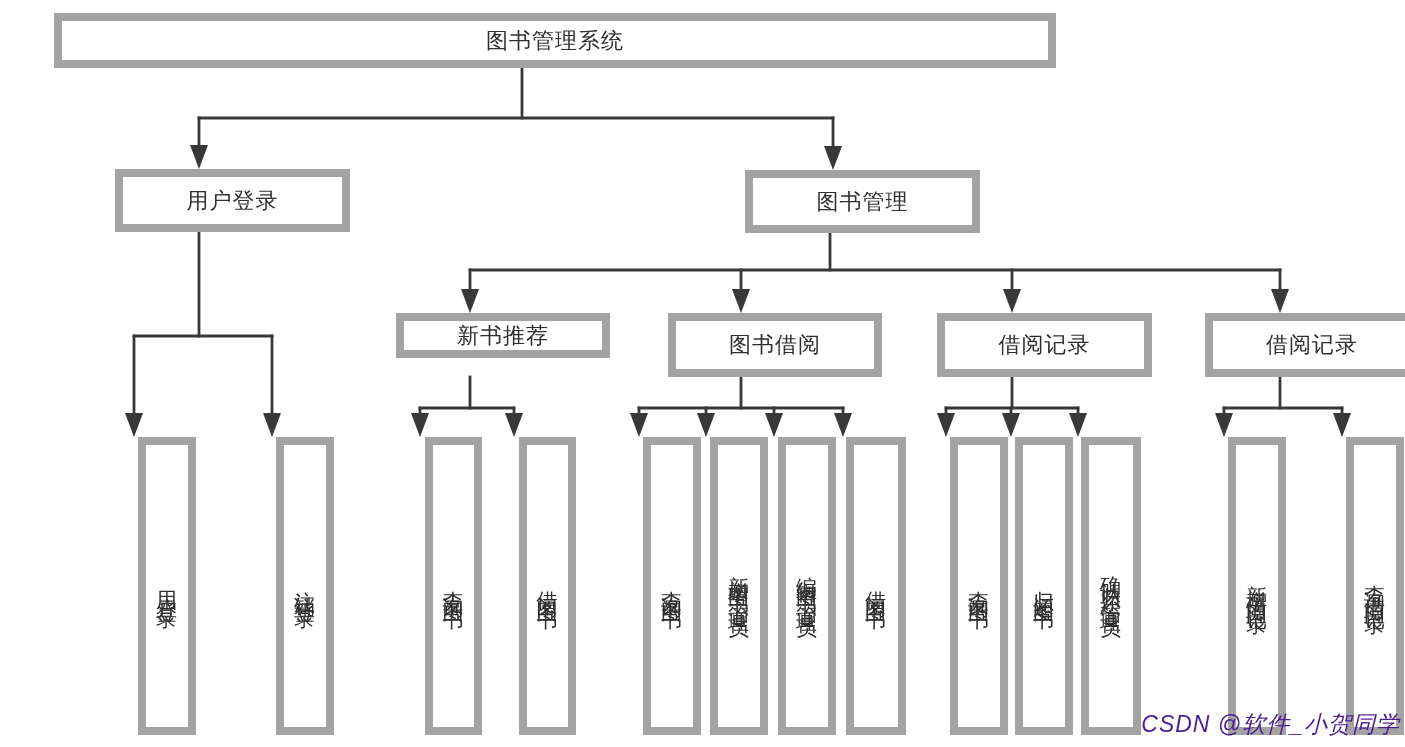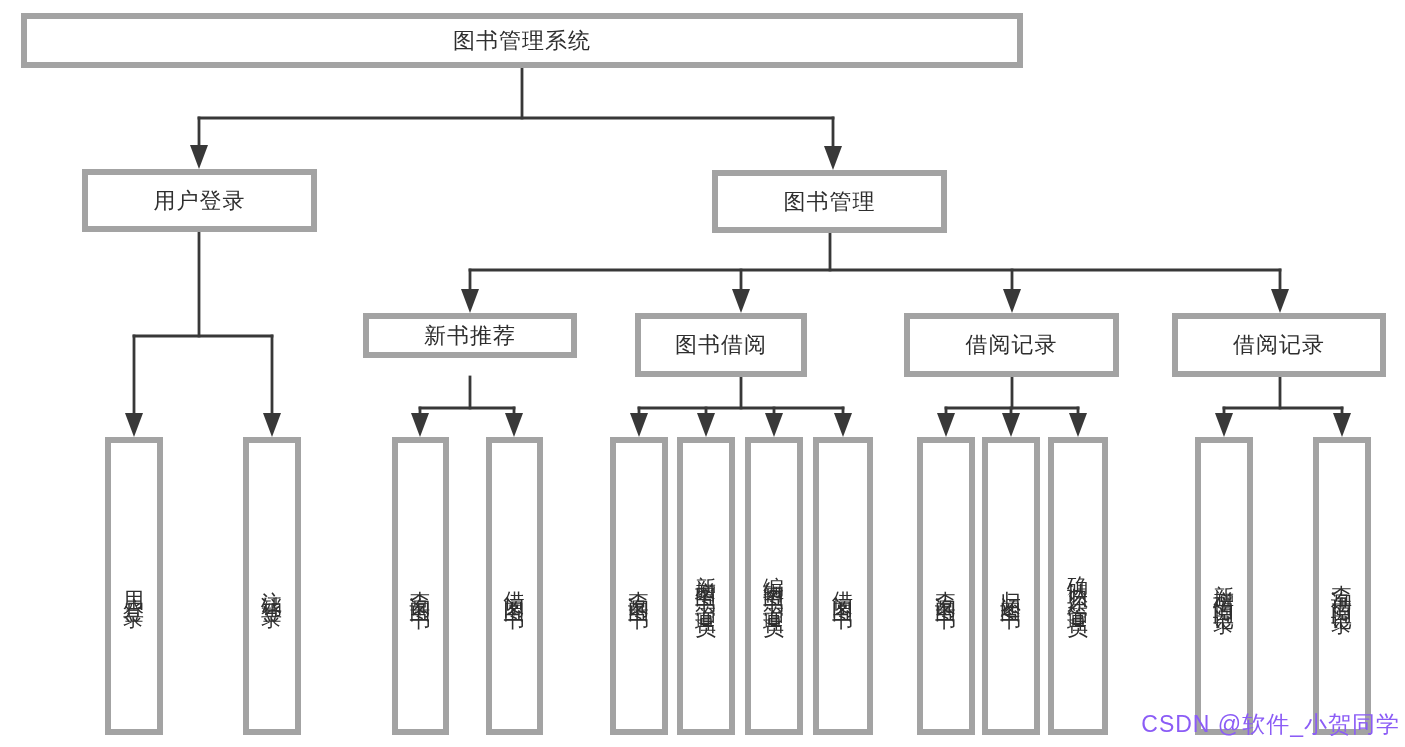--- a/index.html
+++ b/index.html
@@ -4,57 +4,58 @@
 <style>
   html, body { margin:0; padding:0; background:#ffffff; }
   .stage {
     position:relative; width:1405px; height:747px;
     background:#ffffff; overflow:hidden;
     font-family:"Liberation Sans","DejaVu Sans",sans-serif;
   }
   svg.wires { position:absolute; left:0; top:0; width:1405px; height:747px; }
   .box {
     position:absolute; box-sizing:border-box;
-    border:6px solid #a3a3a3; background:#ffffff;
+    border:8px solid #a3a3a3; background:#ffffff;
     display:flex; align-items:center; justify-content:center;
     font-size:22px; color:#2e2e2e; letter-spacing:1px;
     white-space:nowrap;
+    margin-left:33px;
   }
   .vbox {
     writing-mode:vertical-rl; text-orientation:mixed;
     font-size:21px; letter-spacing:6px; white-space:normal;
     top:437px; height:298px; line-height:1;
   }
   
   #b-root  { left:21px;  top:13px;  width:1002px; height:55px; }
   
   #b-login { left:82px;  top:169px; width:235px; height:63px; }
   #b-mgmt  { left:712px; top:170px; width:235px; height:63px; }
   
   #b-l3-0 { left:363px;  top:313px; width:214px; height:45px; }
-  #b-l3-1 { left:635px;  top:313px; width:172px; height:64px;font-family:Liberation Mono, monospace; }
+  #b-l3-1 { left:635px;  top:313px; width:214px; height:64px;font-family:Liberation Mono, monospace; }
   #b-l3-2 { left:904px;  top:313px; width:215px; height:64px; }
   #b-l3-3 { left:1172px; top:313px; width:214px; height:64px; }
   
   #v-login-0 { left:105px;  width:58px; }
   #v-login-1 { left:243px;  width:58px; }
   #v-nbr-0   { left:392px;  width:57px; }
   #v-nbr-1   { left:486px;  width:57px; }
   #v-bb-0    { left:610px;  width:58px; }
   #v-bb-1    { left:677px;  width:58px; }
   #v-bb-2    { left:745px;  width:58px; }
   #v-bb-3    { left:813px;  width:60px; }
   #v-cb-0    { left:917px;  width:58px; }
   #v-cb-1    { left:982px;  width:58px; }
   #v-cb-2    { left:1048px; width:60px; }
   #v-br-0    { left:1195px; width:58px; }
   #v-br-1    { left:1313px; width:58px; }
   .watermark {
     position:absolute; right:5px; bottom:7px;
-    font-size:23px; color:#8b5cf6; letter-spacing:1px;
+    font-size:23px; color:#4c1d95; letter-spacing:1px;font-style:italic;
   }
 </style>
 </head>
 <body>
 
 <div class="stage">
 
   <svg class="wires" viewBox="0 0 1405 747" xmlns="http://www.w3.org/2000/svg" stroke="#383838" stroke-width="2.8" fill="#383838" stroke-linecap="square">
 
     <line x1="522" y1="66" x2="522" y2="118"></line>

